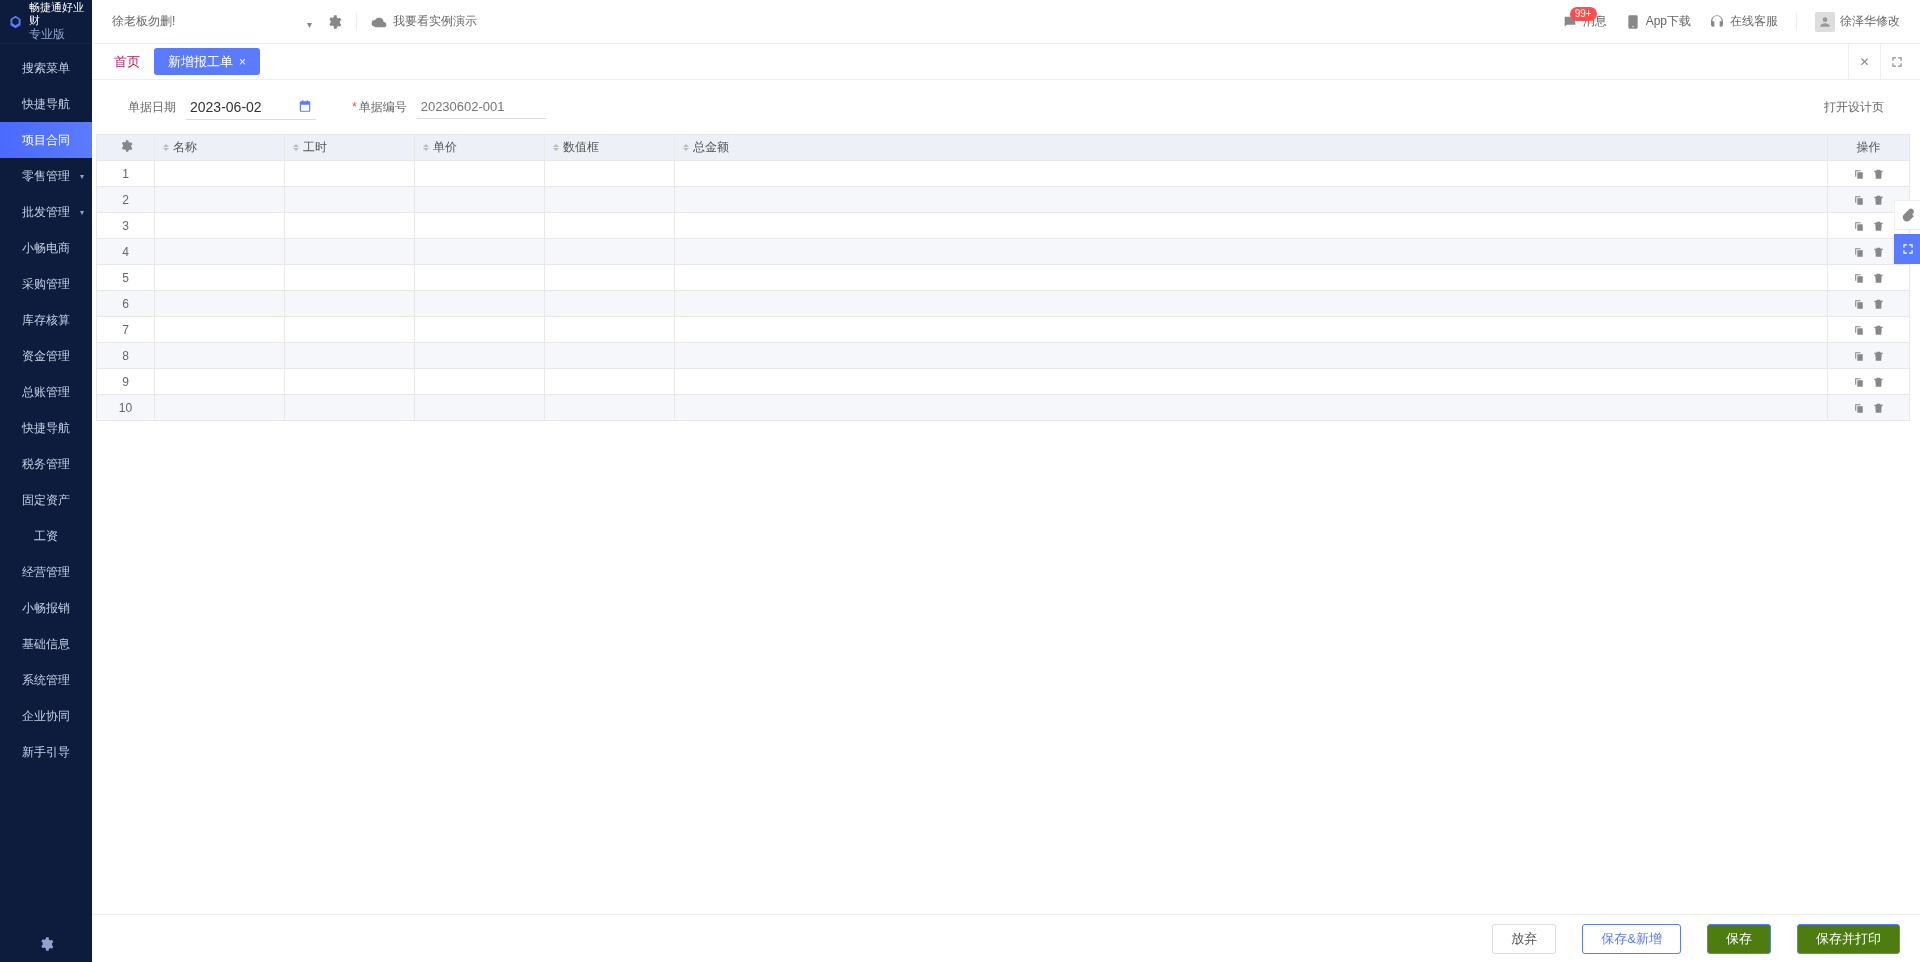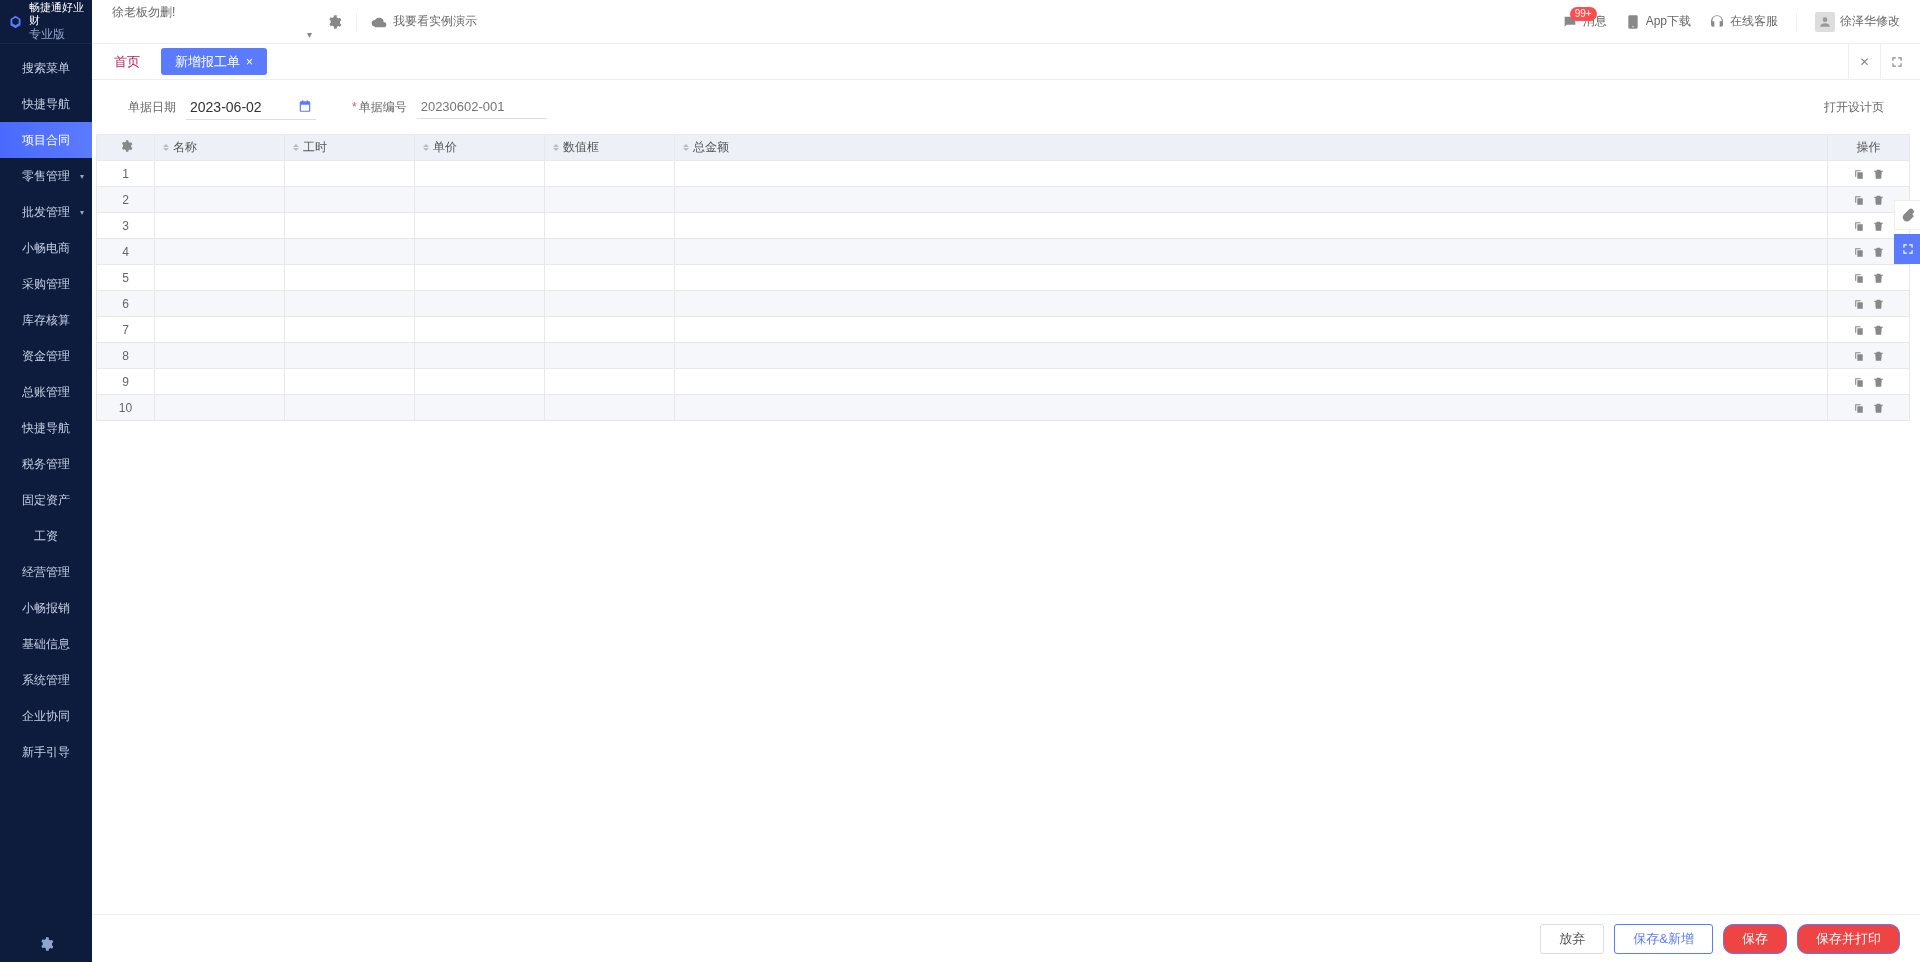--- a/index.html
+++ b/index.html
@@ -18,35 +18,35 @@
     .sidebar-item.active { background: linear-gradient(90deg, #4a6aff, #5b7bff); color: #fff; border-radius: 0; }
     .sidebar-item .chevron { position: absolute; right: 8px; font-size: 8px; color: #8fa3cc; }
     .sidebar-footer { height: 36px; display: flex; align-items: center; justify-content: center; cursor: pointer; }
     .gear-svg { width: 16px; height: 16px; fill: #8fa3cc; }
     
     
     .main { flex: 1; display: flex; flex-direction: column; background: #fff; min-width: 0; }
     
     
     .topbar { height: 44px; display: flex; align-items: center; padding: 0 20px; border-bottom: 1px solid #eee; gap: 14px; }
-    .org-select { display: flex; align-items: flex-start; gap: 8px; color: #666; cursor: pointer; min-width: 200px; flex-direction: column; }
+    .org-select { display: flex; align-items: flex-end; gap: 8px; color: #666; cursor: pointer; min-width: 200px; }
     .org-select .dd { color: #888; font-size: 10px; margin-left: auto; }
     .topbar-icon { width: 16px; height: 16px; fill: #888; cursor: pointer; }
     .demo-link { display: flex; align-items: center; gap: 6px; color: #666; cursor: pointer; }
     .topbar-spacer { flex: 1; }
     .topbar-right { display: flex; align-items: center; gap: 18px; }
     .tb-item { display: flex; align-items: center; gap: 5px; color: #666; cursor: pointer; position: relative; }
     .badge { position: absolute; top: -6px; left: 8px; background: #ff4d4f; color: #fff; font-size: 10px; padding: 0 5px; border-radius: 8px; line-height: 14px; }
     .avatar { width: 20px; height: 20px; border-radius: 2px; background: #ddd; display: flex; align-items: center; justify-content: center; }
     .avatar svg { width: 14px; height: 14px; fill: #999; }
     
     
     .tabs-row { height: 36px; display: flex; align-items: stretch; border-bottom: 1px solid #eee; padding: 0 8px; }
     .tab { display: flex; align-items: center; padding: 0 14px; cursor: pointer; color: #be185d; font-size: 13px; gap: 6px; }
-    .tab.active { background: #5b7bff; color: #fff; margin: 4px 7px; border-radius: 3px; }
+    .tab.active { background: #5b7bff; color: #fff; margin: 4px 0; border-radius: 3px; }
     .tab .close { font-size: 12px; cursor: pointer; }
     .tabs-spacer { flex: 1; }
     .tab-tool { width: 32px; display: flex; align-items: center; justify-content: center; cursor: pointer; color: #888; border-left: 1px solid #eee; }
     
     
     .form-bar { height: 54px; display: flex; align-items: center; padding: 0 36px; gap: 36px; }
     .field { display: flex; align-items: center; gap: 10px; }
     .field-label { color: #666; font-size: 12px; }
     .field-label .req { color: #ff4d4f; margin-right: 2px; }
     .date-input { border: none; border-bottom: 1px solid #ddd; padding: 4px 28px 4px 4px; font-size: 14px; color: #333; width: 130px; }
@@ -78,24 +78,24 @@
     .gear-th { width: 14px; height: 14px; fill: #888; cursor: pointer; }
     
     
     .float-tools { position: fixed; right: 0; top: 200px; display: flex; flex-direction: column; gap: 4px; }
     .float-btn { width: 26px; height: 30px; background: #fff; border: 1px solid #eee; border-right: none; display: flex; align-items: center; justify-content: center; cursor: pointer; }
     .float-btn.primary { background: #5b7bff; border-color: #5b7bff; }
     .float-btn svg { width: 14px; height: 14px; fill: #888; }
     .float-btn.primary svg { fill: #fff; }
     
     
-    .footer { height: 48px; border-top: 1px solid #eee; display: flex; align-items: center; justify-content: flex-end; padding: 0 20px; gap: 10px; }
+    .footer { height: 48px; border-top: 1px solid #eee; display: flex; align-items: center; justify-content: flex-end; padding: 0 20px; gap: 26px; }
     .btn { height: 30px; padding: 0 18px; border-radius: 3px; font-size: 13px; cursor: pointer; border: 1px solid #ddd; background: #fff; color: #555; display: flex; align-items: center; }
     .btn.outline-primary { border-color: #5b7bff; color: #5b7bff; }
-    .btn.primary { background: #ef4444; border-color: #5b7bff; color: #fff; border-radius: 10px; }
+    .btn.primary { background: #4d7c0f; border-color: #5b7bff; color: #fff; }
   </style>
 </head>
 <body>
 
 <div class="app">
   <aside class="sidebar">
     <div class="logo">
       <svg class="logo-icon" viewBox="0 0 24 24">
           <path fill="#5b7bff" d="M12 2L4 7v10l8 5 8-5V7l-8-5zm0 3l5 3v6l-5 3-5-3V8l5-3z"></path>
         </svg>

